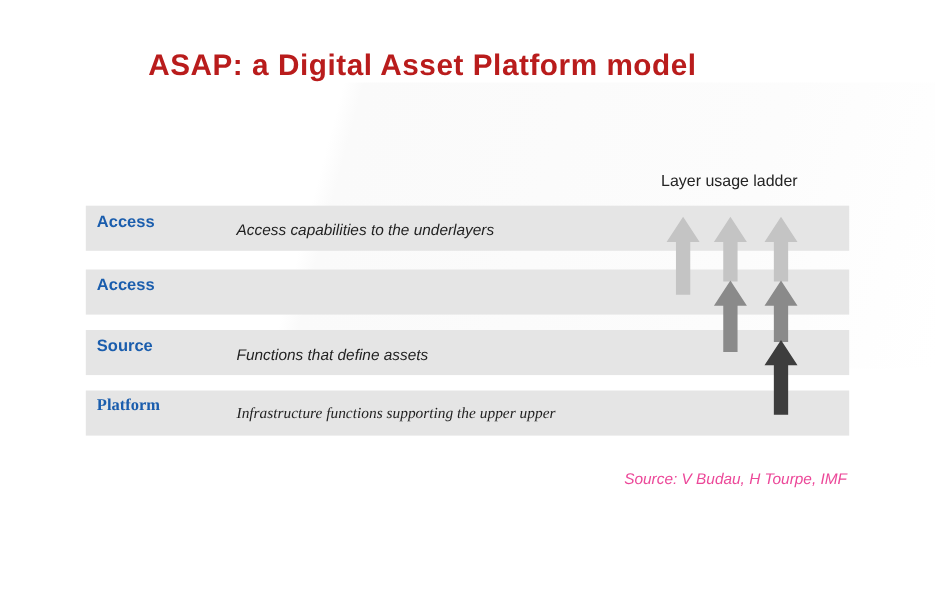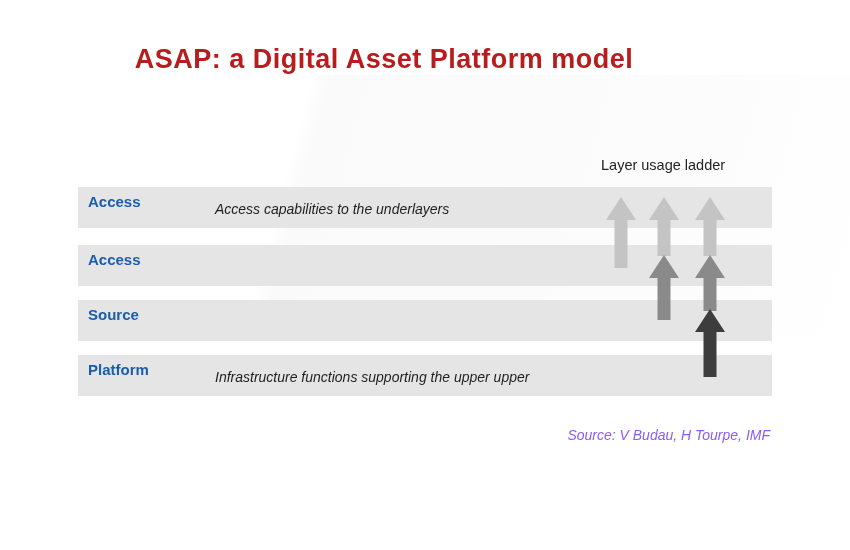--- a/index.html
+++ b/index.html
@@ -39,21 +39,21 @@
   .row {
     position: absolute;
     left: 78px;
     width: 694px;
     height: 41px;
     background: #e5e5e5;
   }
   .row-1 { top: 187px; }
   .row-2 { top: 245px; }
   .row-3 { top: 300px; }
-  .row-4 { top: 355px; }
+  .row-4 { top: 355px; font-family: Liberation Serif, serif; }
   .layer-name {
     position: absolute;
     left: 10px; top: 6px;
     font-size: 15px;
     font-weight: bold;
     color: #1a5dad;
   }
   .layer-desc {
     position: absolute;
     left: 137px; top: 14px;
@@ -65,21 +65,21 @@
   .arrows {
     position: absolute;
     left: 0; top: 0;
     pointer-events: none;
   }
   .source {
     position: absolute;
     right: 80px; top: 427px;
     font-size: 14px;
     font-style: italic;
-    color: #8b5cf6;
+    color: #ec4899;
     white-space: nowrap;
   }
 </style>
 </head>
 <body>
 
 <div class="canvas">
 
   <div class="bg-wash"></div>
 
@@ -91,20 +91,21 @@
     <span class="layer-name">Access</span>
     <span class="layer-desc">Access capabilities to the underlayers</span>
   </div>
 
   <div class="row row-2">
     <span class="layer-name">Access</span>
   </div>
 
   <div class="row row-3">
     <span class="layer-name">Source</span>
+    <span class="layer-desc">Functions that define assets</span>
   </div>
 
   <div class="row row-4">
     <span class="layer-name">Platform</span>
     <span class="layer-desc">Infrastructure functions supporting the upper upper</span>
   </div>
 
   <svg class="arrows" width="850" height="550" viewBox="0 0 850 550">
 
     <polygon points="621,197 636,220 627.5,220 627.5,268 614.5,268 614.5,220 606,220" fill="#c4c4c4"></polygon>

